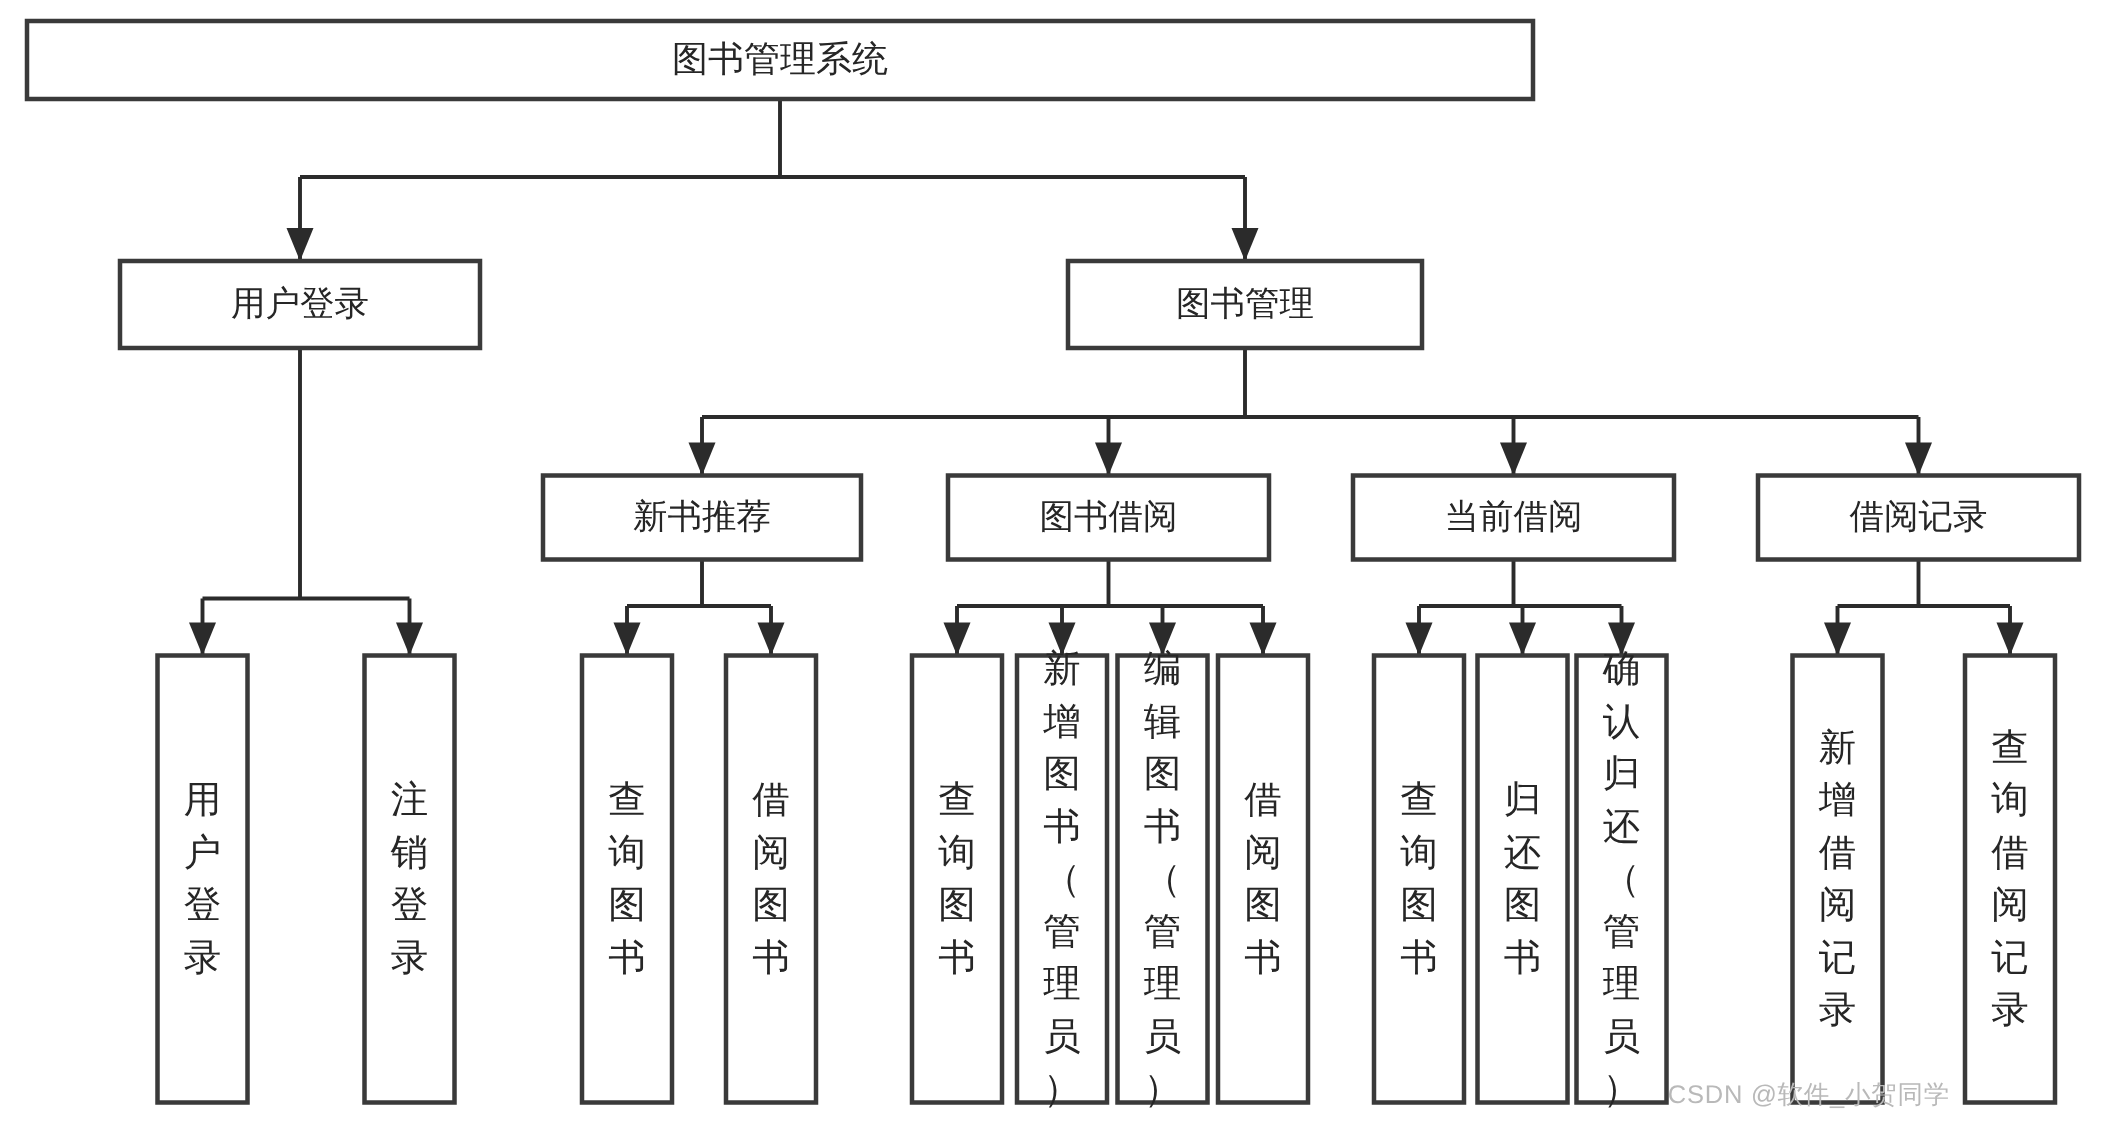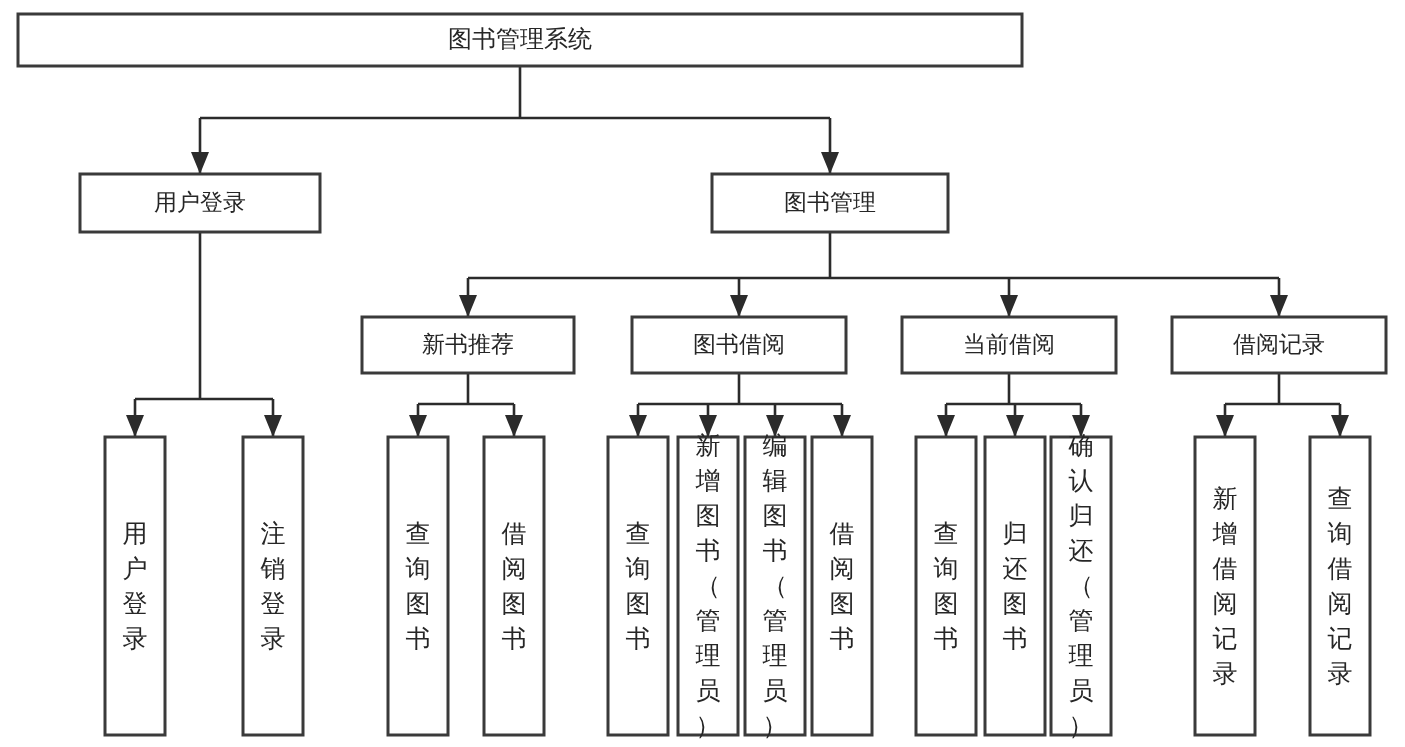--- a/index.html
+++ b/index.html
@@ -250,13 +250,14 @@
         <g>
           <text x="1340" y="506.5" class="vert-label">查</text>
           <text x="1340" y="541.5" class="vert-label">询</text>
           <text x="1340" y="576.5" class="vert-label">借</text>
           <text x="1340" y="611.5" class="vert-label">阅</text>
           <text x="1340" y="646.5" class="vert-label">记</text>
           <text x="1340" y="681.5" class="vert-label">录</text>
         </g>
       </g>
   </svg>
+  <div class="watermark">CSDN @软件_小贺同学</div>
 </div>
 
 </body></html>

